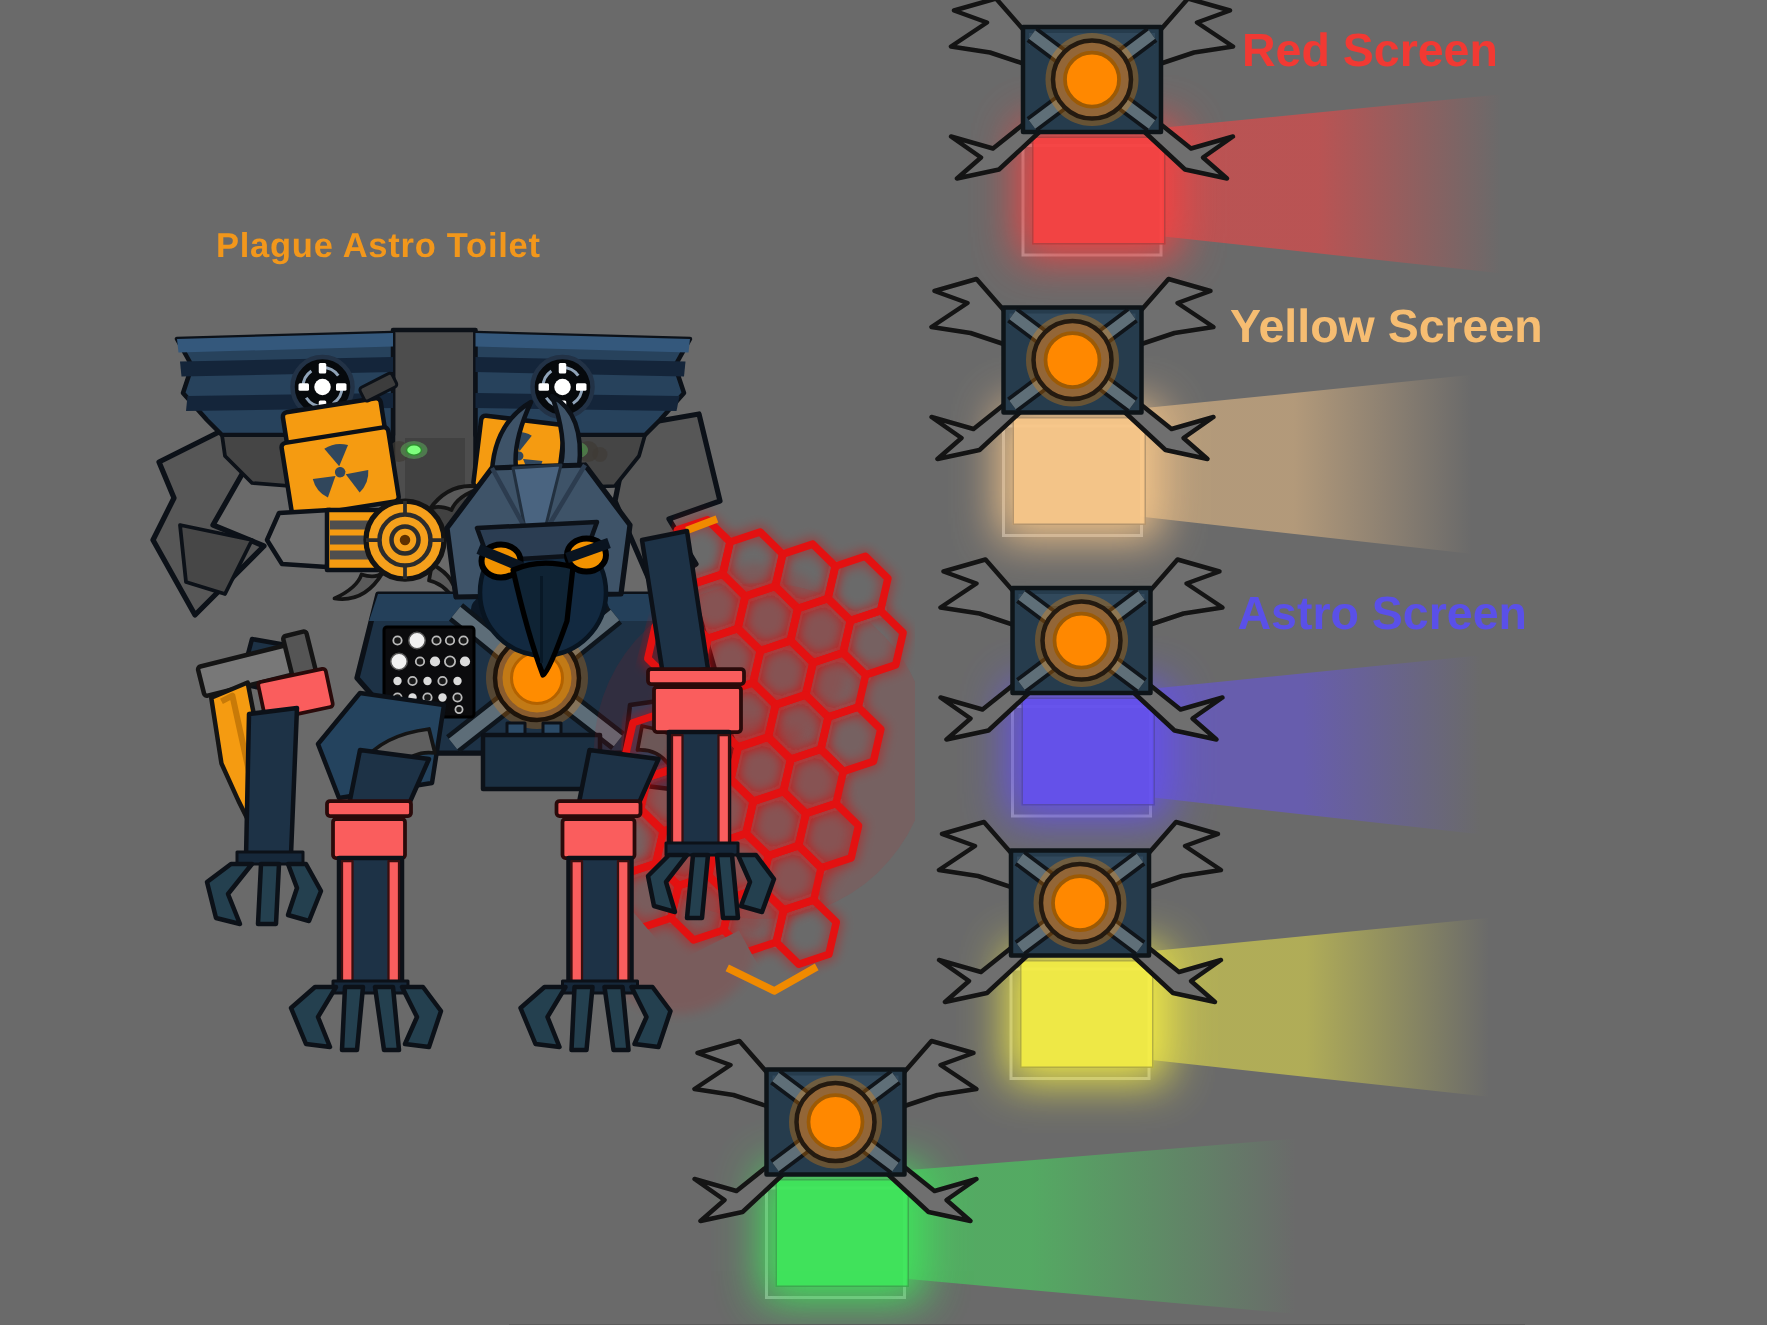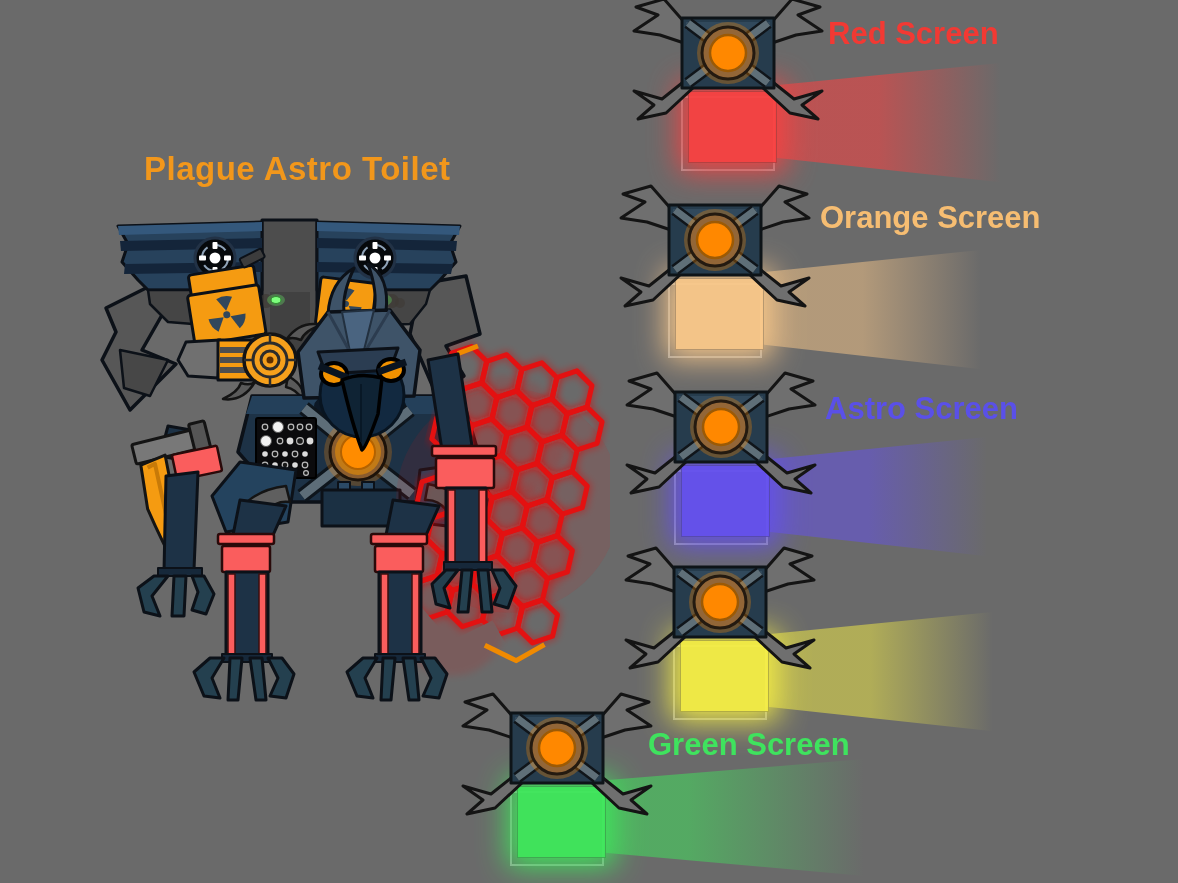--- a/index.html
+++ b/index.html
@@ -3,21 +3,21 @@
 <meta charset="utf-8">
 <style>
   html,body{margin:0;padding:0;background:#555;}
   #stage{
     position:relative;width:1178px;height:883px;overflow:hidden;
     background:#6a6a6a;
     font-family:"Liberation Sans",sans-serif;
   }
   .title{
     position:absolute;left:144px;top:150px;
-    font-size:33px;font-weight:700;letter-spacing:.5px;white-space:nowrap;
+    font-size:23px;font-weight:700;letter-spacing:.5px;white-space:nowrap;
   }
   .char-svg{position:absolute;left:90px;top:200px;width:520px;height:560px;}
   .drone{position:absolute;width:200px;height:185px;}
   .drone-red{left:628px;top:-9px;}
   .drone-orange{left:615px;top:178px;}
   .drone-purple{left:621px;top:365px;}
   .drone-yellow{left:620px;top:540px;}
   .drone-green{left:457px;top:686px;}
   .beam{
     position:absolute;left:145px;top:70px;height:122px;width:230px;
@@ -369,18 +369,17 @@
   <div class="drone drone-green" style="--screen-color: #3EE95B;">
     <div class="beam"></div>
     <div class="screen-frame"></div>
     <div class="screen"></div>
     <svg class="drone-art" width="200" height="180" viewBox="0 0 200 180">
         <use href="#droneart"></use>
       </svg>
   </div>
 
   <span class="screen-label label-red" style="color: rgb(242, 57, 51);">Red Screen</span>
-  <span class="screen-label label-orange" style="color: rgb(246, 189, 114);">Orange Screen</span>
+  <span class="screen-label label-orange" style="color: rgb(246, 189, 114);">Yellow Screen</span>
   <span class="screen-label label-purple" style="color: rgb(90, 80, 232);">Astro Screen</span>
-  <span class="screen-label label-green" style="color: rgb(63, 227, 94);">Green Screen</span>
 
   <div class="title" style="color: rgb(242, 151, 27);">Plague Astro Toilet</div>
 </div>
 
 </body></html>

